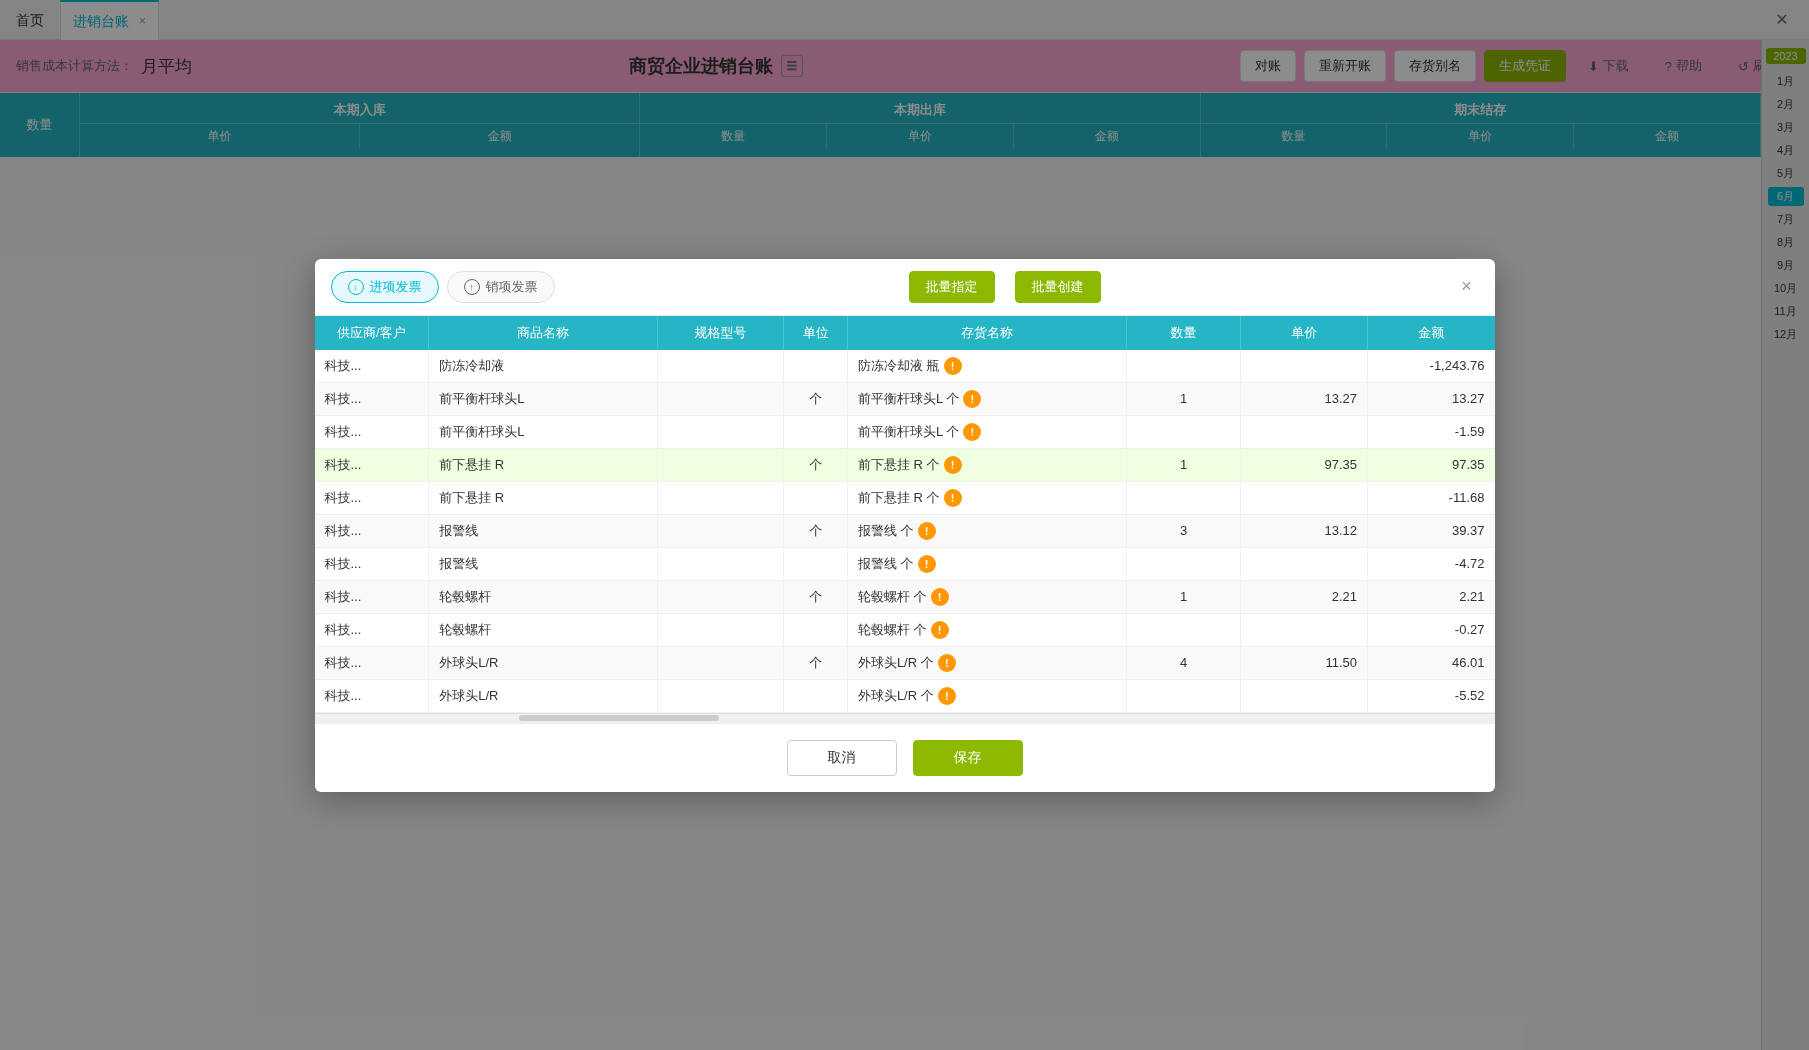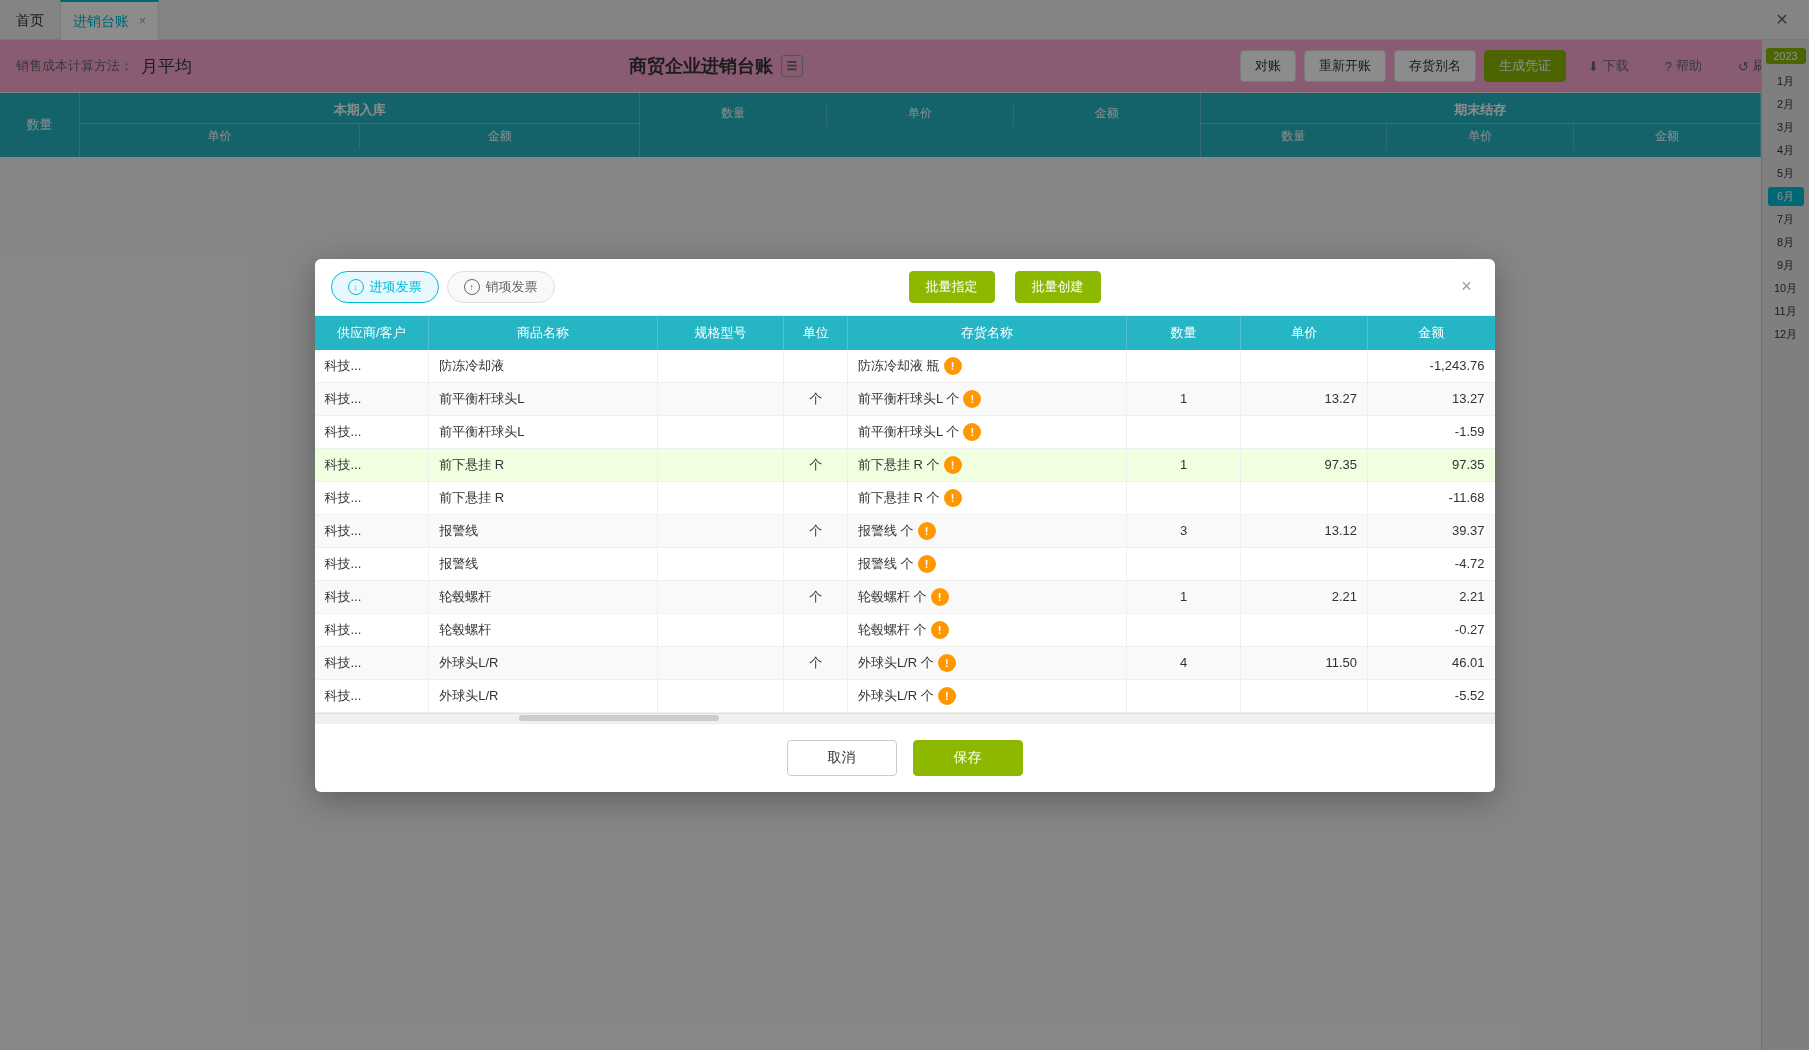--- a/index.html
+++ b/index.html
@@ -447,20 +447,21 @@
       <span style="font-size:13px;">数量</span>
     </div>
     <div class="period-group" style="flex:1;">
       <div class="period-group-title">本期入库</div>
       <div class="period-cols">
         <div class="period-col">单价</div>
         <div class="period-col">金额</div>
       </div>
     </div>
     <div class="period-group" style="flex:1;">
+      <div class="period-group-title">本期出库</div>
       <div class="period-cols">
         <div class="period-col">数量</div>
         <div class="period-col">单价</div>
         <div class="period-col">金额</div>
       </div>
     </div>
     <div class="period-group" style="flex:1;">
       <div class="period-group-title">期末结存</div>
       <div class="period-cols">
         <div class="period-col">数量</div>

